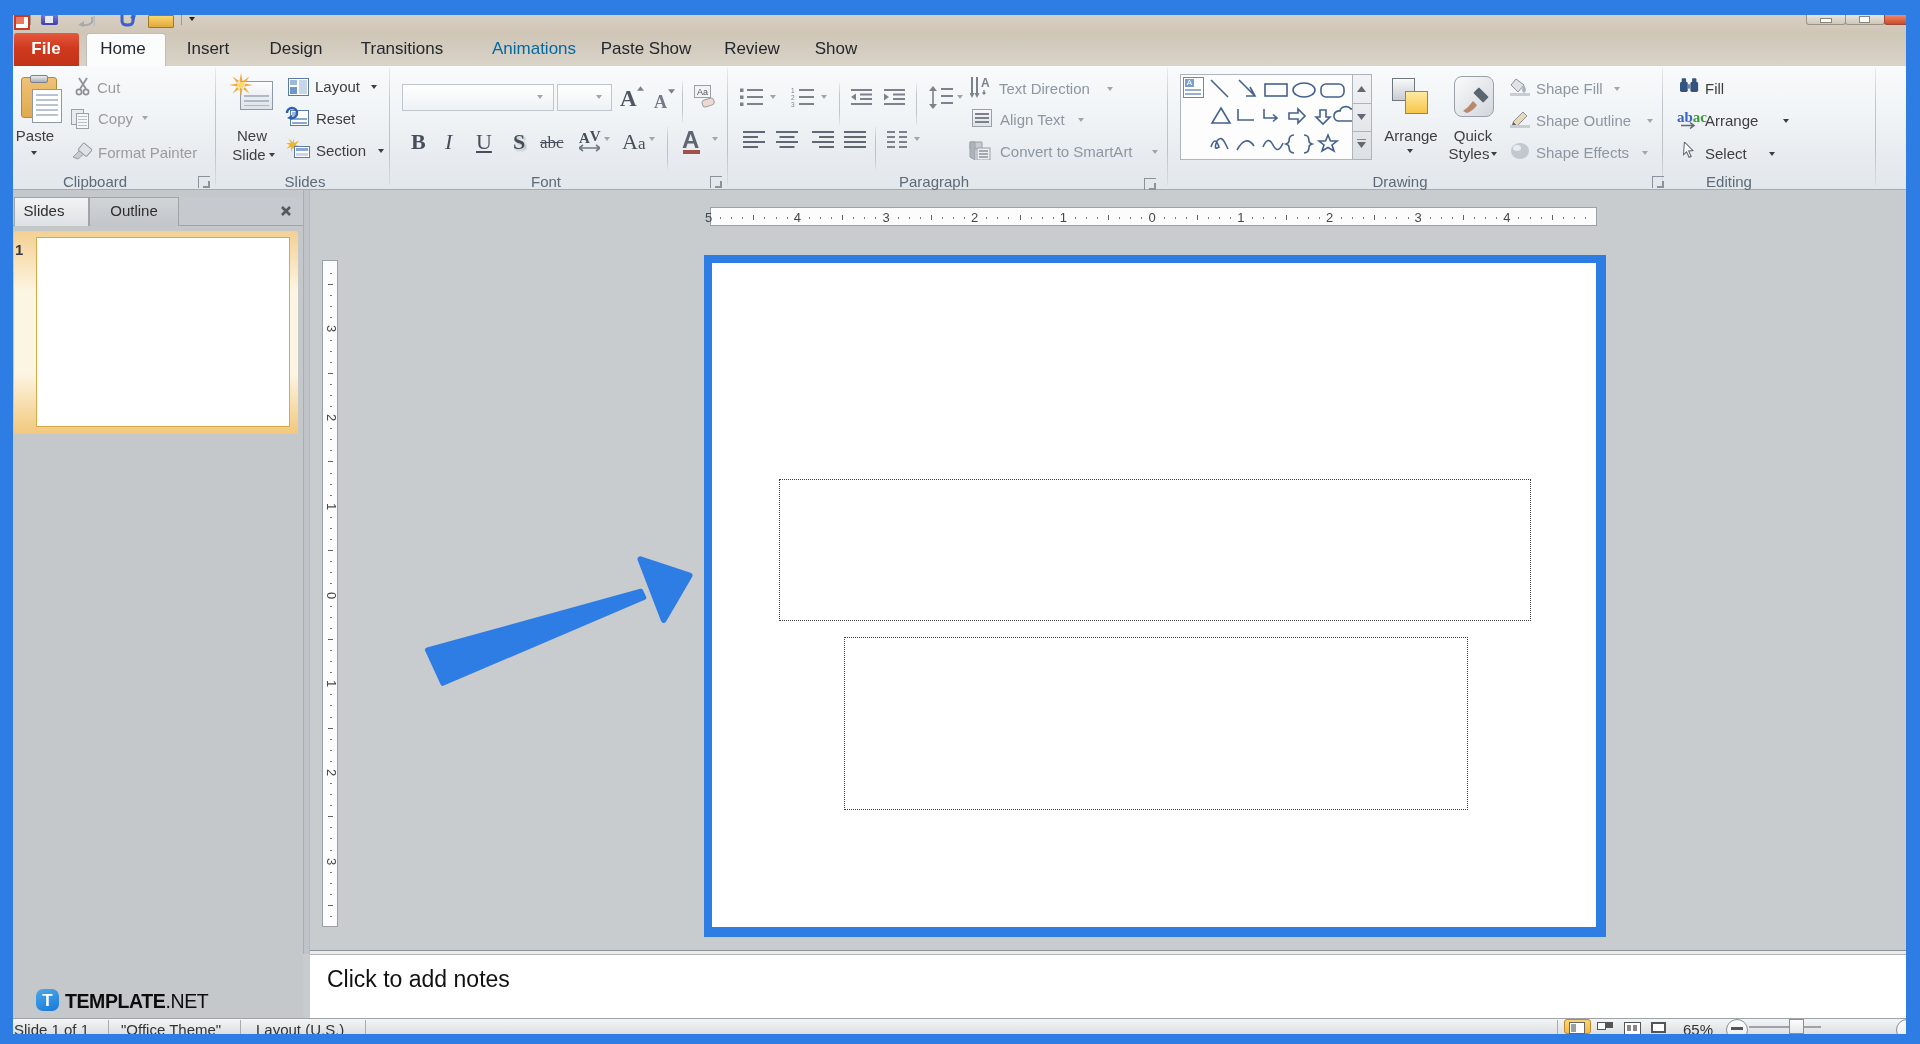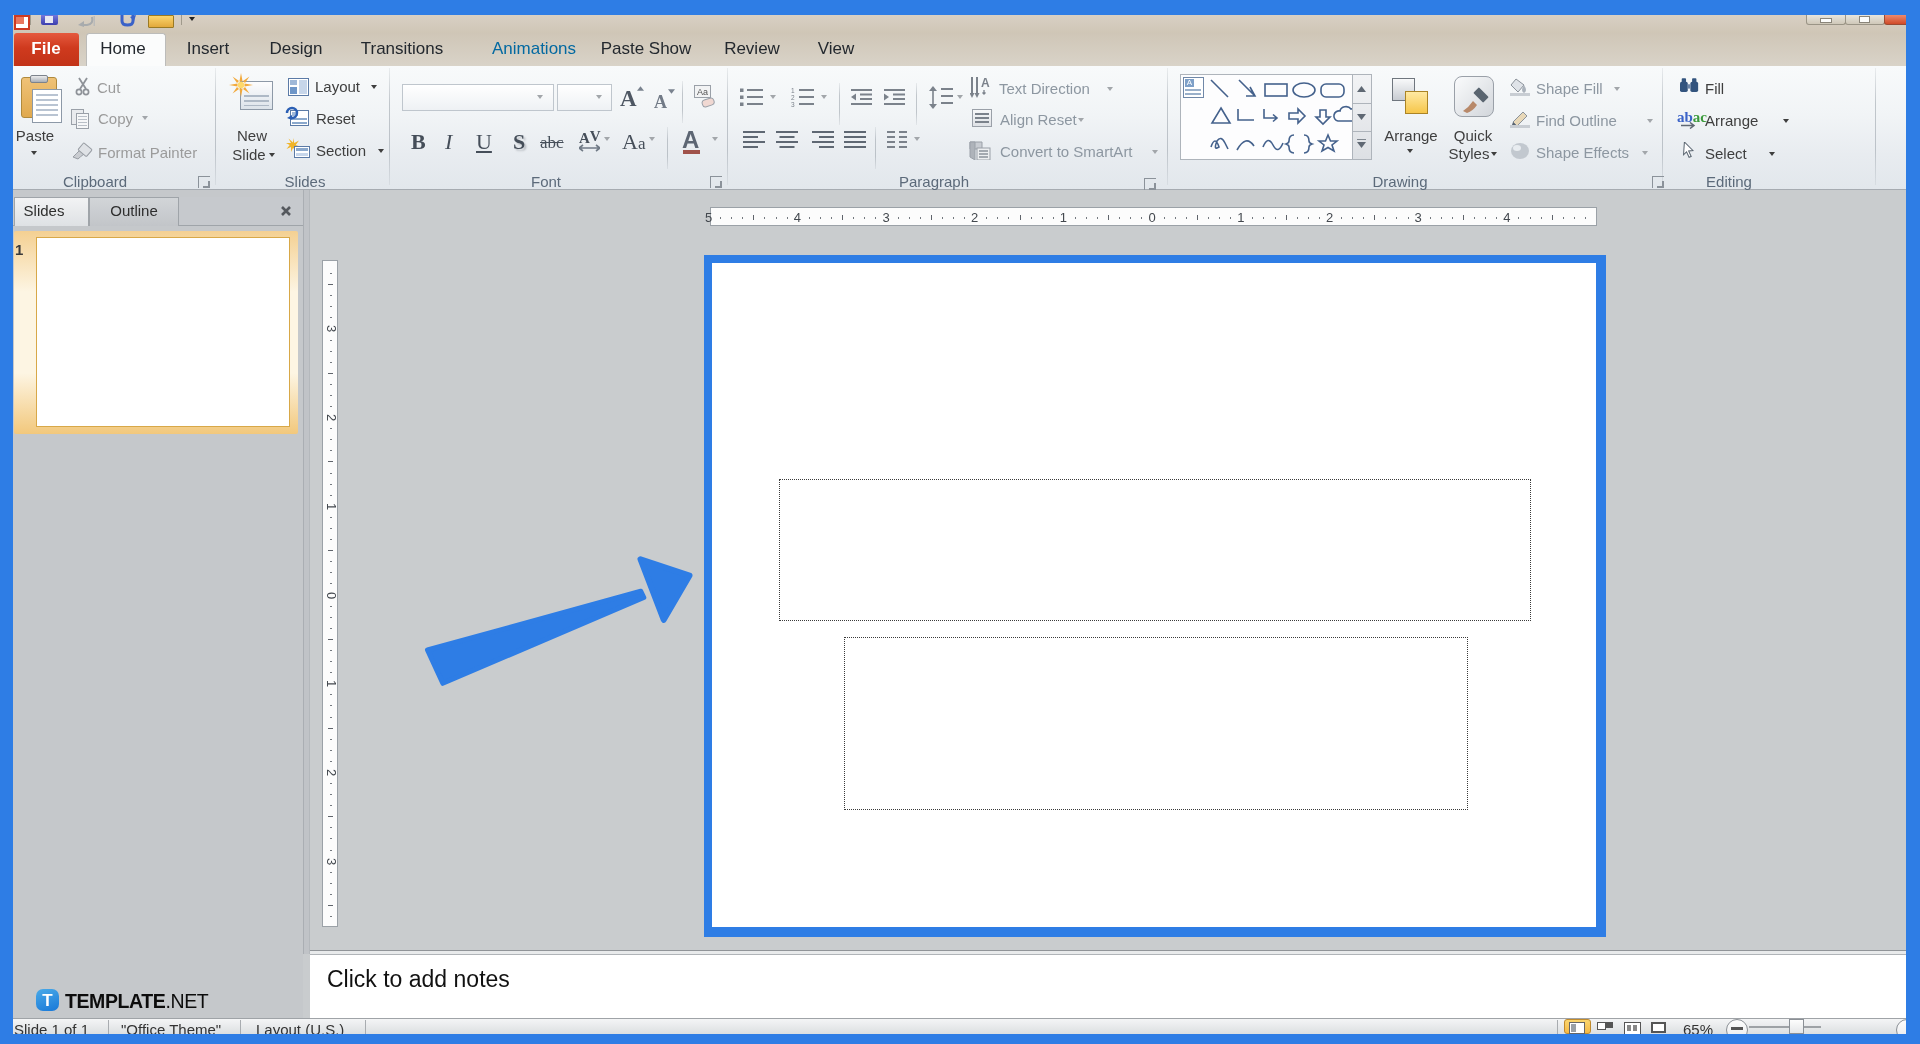--- a/index.html
+++ b/index.html
@@ -53,21 +53,21 @@
   <div class="ab" style="left:33px;top:24px;transform:translateX(-50%);font-size:17px;color:#fff;font-weight:bold;">File</div>
 
   <div class="ab" style="left:73px;top:18px;width:80px;height:33px;background:#fbfcfc;border:1px solid #bcbcba;border-bottom:none;border-radius:3.5px 3.5px 0 0;box-sizing:border-box;"></div>
   <div class="ab" style="left:110px;top:24px;transform:translateX(-50%);font-size:17px;color:#23282e;">Home</div>
   <div class="ab" style="left:195px;top:24px;transform:translateX(-50%);font-size:17px;color:#23282e;">Insert</div>
   <div class="ab" style="left:283px;top:24px;transform:translateX(-50%);font-size:17px;color:#23282e;">Design</div>
   <div class="ab" style="left:389px;top:24px;transform:translateX(-50%);font-size:17px;color:#23282e;">Transitions</div>
   <div class="ab" style="left:509px;top:24px;transform:translateX(-50%);font-size:17px;color:#0369a1;margin-left:12px;">Animations</div>
   <div class="ab" style="left:633px;top:24px;transform:translateX(-50%);font-size:17px;color:#23282e;">Paste Show</div>
   <div class="ab" style="left:739px;top:24px;transform:translateX(-50%);font-size:17px;color:#23282e;">Review</div>
-  <div class="ab" style="left:823px;top:24px;transform:translateX(-50%);font-size:17px;color:#23282e;">View</div>
+  <div class="ab" style="left:823px;top:24px;transform:translateX(-50%);font-size:17px;color:#23282e;">Show</div>
 
   <div class="vsep" style="left:202px;top:53px;height:117px;"></div>
   <div class="vsep" style="left:376px;top:53px;height:117px;"></div>
   <div class="vsep" style="left:714px;top:53px;height:117px;"></div>
   <div class="vsep" style="left:1154px;top:53px;height:117px;"></div>
   <div class="vsep" style="left:1649px;top:53px;height:117px;"></div>
   <div class="vsep" style="left:1862px;top:53px;height:117px;"></div>
 
   <div class="glabel" style="left:82px;transform:translateX(-50%);">Clipboard</div>
   <div class="glabel" style="left:292px;transform:translateX(-50%);">Slides</div>
@@ -256,21 +256,21 @@
       </g>
       <path d="M2 21 L4.5 16 L-0.5 16 Z" fill="#7b828b"></path>
       <path d="M7 21 L9.5 16 L4.5 16 Z" fill="#7b828b"></path>
       <text x="11" y="10" font-size="12" fill="#7b828b" font-family="sans-serif" font-weight="bold">A</text>
       <path d="M14 13 V17 M12.5 15.5 L14 17 L15.5 15.5" stroke="#7b828b" stroke-width="1.3" fill="none"></path>
     </svg>
   <div class="dt" style="left:986px;top:65px;">Text Direction</div>
   <div class="gcar" style="left:1094px;top:72px;"></div>
   <div class="ab" style="left:959px;top:94px;width:20px;height:18px;background:linear-gradient(180deg,#f6f7f8,#dfe2e6);border:1px solid #9aa0a8;box-sizing:border-box;"></div>
   <div class="ab" style="left:962px;top:98px;width:14px;height:10px;background:repeating-linear-gradient(180deg,#7b828b 0 2px,transparent 2px 4px);"></div>
-  <div class="dt" style="left:987px;top:96px;">Align Reset</div>
+  <div class="dt" style="left:987px;top:96px;">Align Text</div>
   <div class="gcar" style="left:1065px;top:103px;"></div>
   <svg class="ab" style="left:956px;top:126px;" width="24" height="19" viewBox="0 0 24 19">
       <path d="M1 1 L13 1 L13 8 L1 8 Z" fill="#c8ccd2" stroke="#9aa0a8"></path>
       <path d="M1 1 L6 1 L6 19 L1 16 Z" fill="#aeb3ba" stroke="#9aa0a8"></path>
       <rect x="8" y="7" width="13" height="12" fill="#eceef0" stroke="#9aa0a8"></rect>
       <g stroke="#8b929a" stroke-width="1.4">
         <path d="M10 10 H19 M10 13 H19 M10 16 H19"></path>
       </g>
     </svg>
   <div class="dt" style="left:987px;top:128px;">Convert to SmartArt</div>
@@ -331,21 +331,21 @@
       <path d="M14 8 q4 6 0 8 q-4 -2 0 -8" fill="#aab2bb"></path>
       <rect x="0" y="16" width="20" height="3" fill="#c8cdd3"></rect>
     </svg>
   <div class="dt" style="left:1523px;top:65px;">Shape Fill</div>
   <div class="gcar" style="left:1601px;top:72px;"></div>
   <svg class="ab" style="left:1497px;top:95px;" width="22" height="18" viewBox="0 0 22 18">
       <path d="M3 12 L13 2 L17 6 L7 16 Z" fill="#e8d8b8" stroke="#8b929a"></path>
       <path d="M3 12 L7 16 L1 18 Z" fill="#5a6570"></path>
       <rect x="0" y="15" width="20" height="3" fill="#c8cdd3"></rect>
     </svg>
-  <div class="dt" style="left:1523px;top:97px;">Find Outline</div>
+  <div class="dt" style="left:1523px;top:97px;">Shape Outline</div>
   <div class="gcar" style="left:1634px;top:104px;"></div>
   <svg class="ab" style="left:1497px;top:127px;" width="22" height="19" viewBox="0 0 22 19">
       <ellipse cx="10" cy="9" rx="9" ry="8" fill="#c2c8cf"></ellipse>
       <ellipse cx="7" cy="6" rx="4" ry="3" fill="#e8ecf0"></ellipse>
     </svg>
   <div class="dt" style="left:1523px;top:129px;">Shape Effects</div>
   <div class="gcar" style="left:1629px;top:136px;"></div>
 
   <svg class="ab" style="left:1667px;top:63px;" width="19" height="16" viewBox="0 0 22 18">
       <g fill="#33547e">

